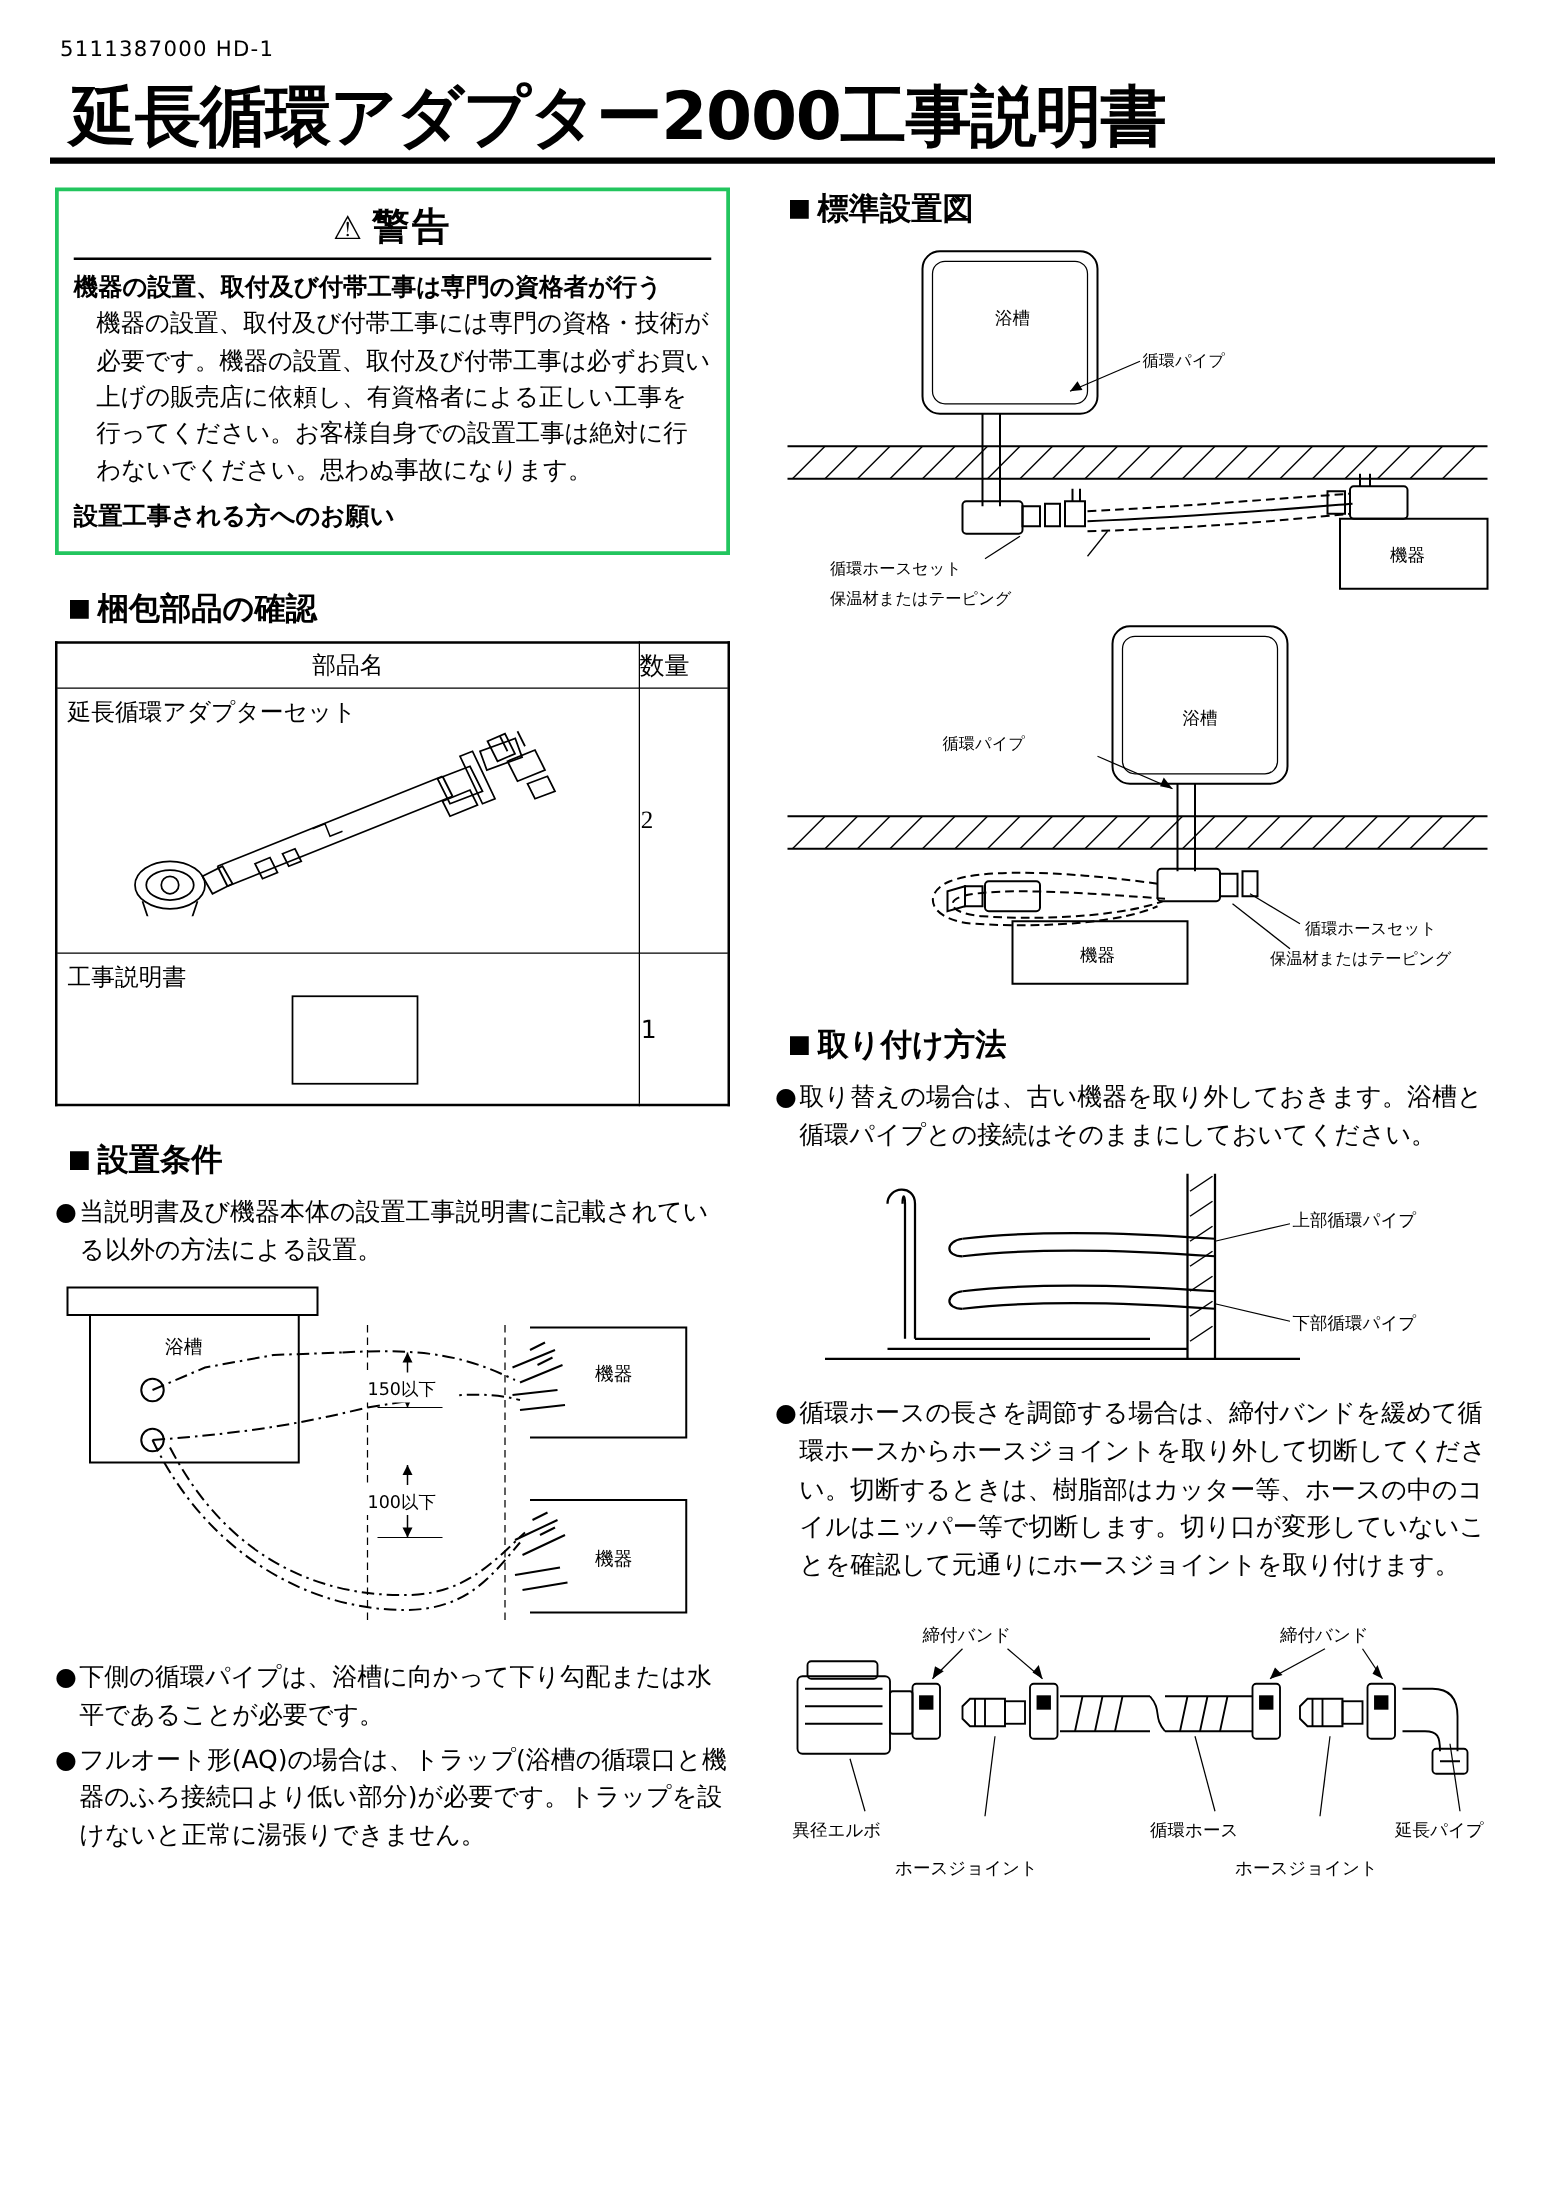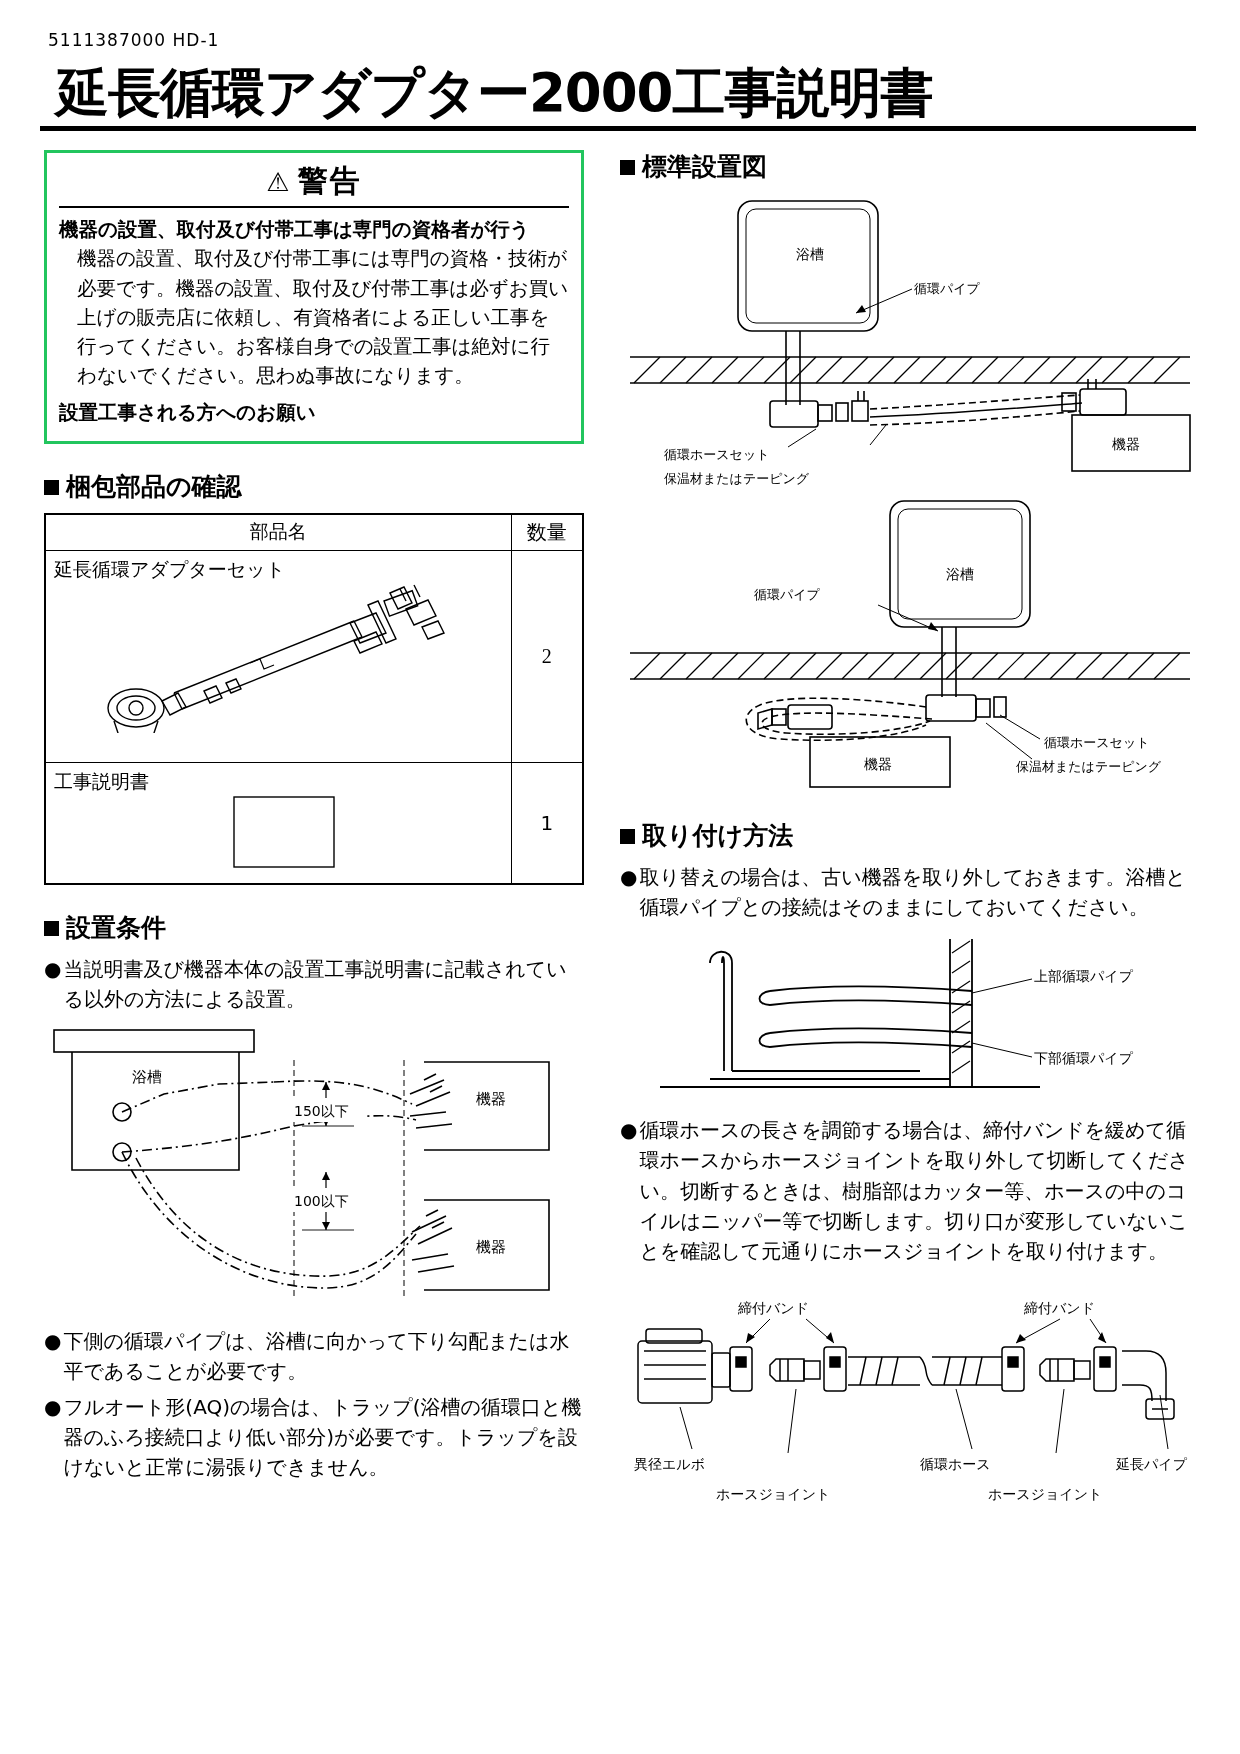--- a/index.html
+++ b/index.html
@@ -44,31 +44,31 @@
     padding-bottom:4px; border-bottom:2px solid #000; margin-bottom:8px;
     letter-spacing:2px;
   }
   .warn-head .tri { font-size:26px; margin-right:6px; }
   .warn-sub { font-weight:bold; font-size:19.5px; line-height:1.45; }
   .warn-body { font-size:19.5px; line-height:1.5; text-indent:0; padding-left:18px; }
   .warn-gap { height:8px; }
 
   
   .sec-h {
-    font-size:25px; font-weight:bold; margin:26px 0 10px 0;
+    font-size:25px; font-weight:bold; margin:26px 0 10px 12px;
     letter-spacing:0px;
   }
   .sec-h .sq { display:inline-block; width:15px; height:15px; background:#000; margin-right:7px; }
 
   
   .parts-table { border:2.5px solid #000; width:100%; border-collapse:collapse; }
   .parts-table th, .parts-table td { border:1.5px solid #000;margin-top:26px; }
   .pt-h { text-align:center; font-size:19px; font-weight:normal; padding:4px 0; }
   .pt-name { font-size:19px; padding:6px 8px; vertical-align:top; }
-  .pt-qty { text-align:center; font-size:20px; width:72px; }
+  .pt-qty { text-align:left; font-size:20px; width:72px; }
   .row-a { height:212px;font-family:Liberation Serif, serif; }
   .row-b { height:122px; }
 
   
   .bullet { font-size:20px; line-height:1.5; margin:6px 0 6px 0; display:flex; }
   .bullet .dot { flex:0 0 auto; margin-right:2px; }
   .bullet .txt { flex:1 1 auto; }
 
   
   .col-right .bullet { font-size:20px; line-height:1.52; }

